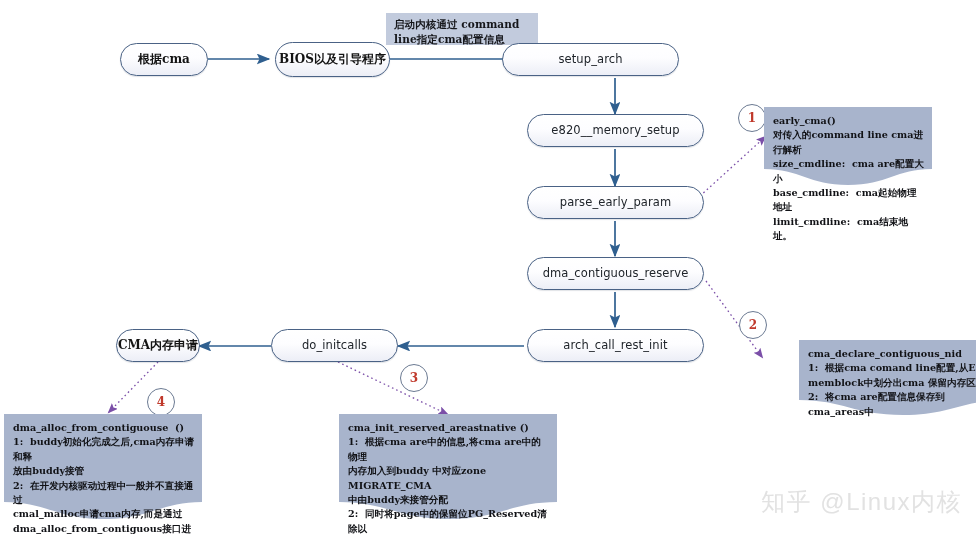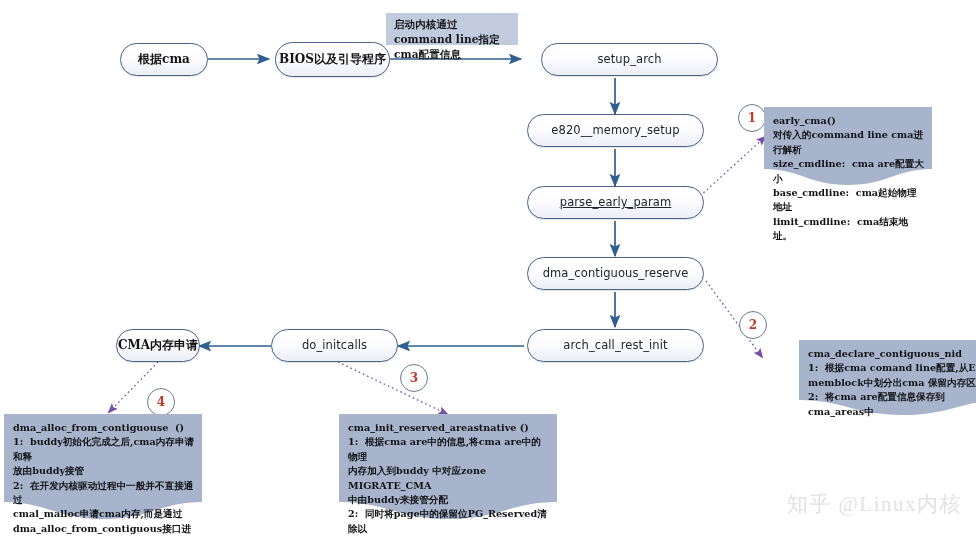--- a/index.html
+++ b/index.html
@@ -80,22 +80,22 @@
     display:flex;align-items:center;justify-content:center;
     font-family:"DejaVu Serif","Liberation Serif",serif;
     font-size:12px;font-weight:700;
     color:#c0392b;
   }
 
   
   .watermark{
     position:absolute;
     right:14px;bottom:20px;
-    font-family:Liberation Serif, serif;
-    font-size:21px;
+    font-family:Liberation Sans, sans-serif;
+    font-size:24px;
     color:#e2e2e2;
     letter-spacing:1.5px;
     white-space:nowrap;
     user-select:none;
   }
 </style>
 </head>
 <body>
 
 <div id="canvas">
@@ -128,28 +128,28 @@
 
     <path d="M700,196 L765,137" stroke="#7b4fa8" stroke-width="1.3" fill="none" stroke-dasharray="1.6 3" marker-end="url(#ahp)"></path>
 
     <path d="M706,281 L762,357" stroke="#7b4fa8" stroke-width="1.3" fill="none" stroke-dasharray="1.6 3" marker-end="url(#ahp)"></path>
 
     <path d="M338,362 L447,414" stroke="#7b4fa8" stroke-width="1.3" fill="none" stroke-dasharray="1.6 3" marker-end="url(#ahp)"></path>
 
     <path d="M158,362 L109,412" stroke="#7b4fa8" stroke-width="1.3" fill="none" stroke-dasharray="1.6 3" marker-end="url(#ahp)"></path>
   </svg>
 
-  <div class="note" style="left:386px;top:13px;width:132px;height:32px;">启动内核通过 command
+  <div class="note" style="left:386px;top:13px;width:152px;height:32px;">启动内核通过 command
 line指定cma配置信息</div>
 
   <div class="node cjk" style="left:120px;top:43px;width:88px;height:33px;">根据cma</div>
   <div class="node cjk" style="left:275px;top:42px;width:115px;height:35px;text-align:center;">BIOS以及引导程序</div>
-  <div class="node mono" style="left:541px;top:43px;width:177px;height:33px;">setup_arch</div>
+  <div class="node mono" style="left:502px;top:43px;width:177px;height:33px;">setup_arch</div>
   <div class="node mono" style="left:527px;top:114px;width:177px;height:33px;">e820__memory_setup</div>
-  <div class="node mono" style="left:527px;top:186px;width:177px;height:33px;text-decoration:underline;">parse_early_param</div>
+  <div class="node mono" style="left:527px;top:186px;width:177px;height:33px;">parse_early_param</div>
   <div class="node mono" style="left:527px;top:257px;width:177px;height:33px;text-align:center;">dma_contiguous_reserve</div>
   <div class="node mono" style="left:527px;top:329px;width:177px;height:33px;">arch_call_rest_init</div>
   <div class="node mono" style="left:271px;top:329px;width:127px;height:33px;">do_initcalls</div>
   <div class="node cjk" style="left:116px;top:329px;width:84px;height:33px;">CMA内存申请</div>
 
   <div class="marker" style="left:738px;top:104px;">1</div>
   <div class="marker" style="left:739px;top:311px;">2</div>
   <div class="marker" style="left:400px;top:364px;">3</div>
   <div class="marker" style="left:147px;top:388px;">4</div>
 

